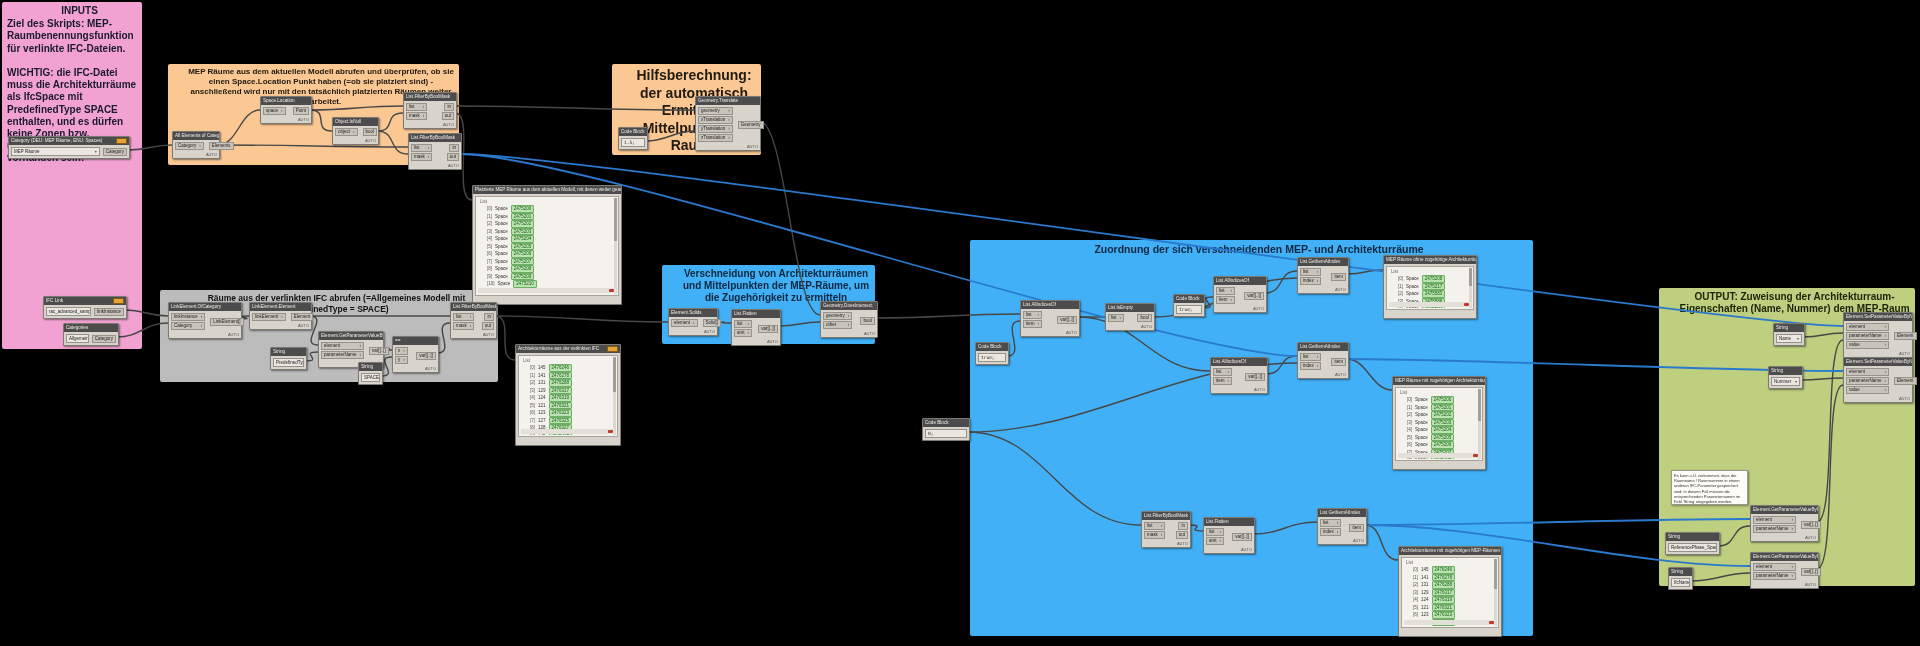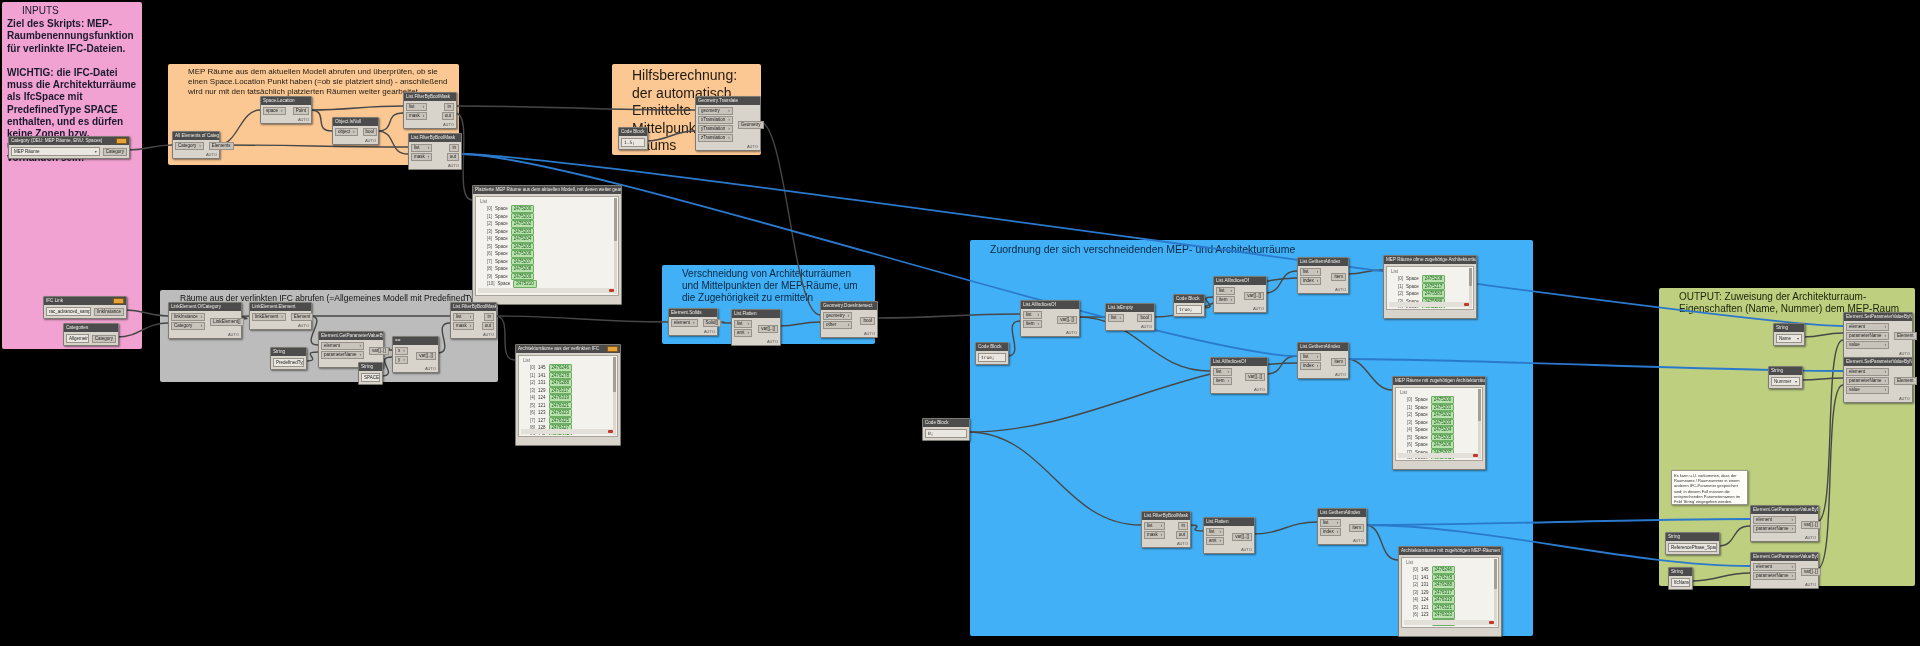--- a/index.html
+++ b/index.html
@@ -1,20 +1,20 @@
 <!DOCTYPE html>
 <html><head>
 <meta charset="utf-8">
 <style>
   html,body{margin:0;padding:0;background:#000;}
   #canvas{position:relative;width:1920px;height:646px;background:#000;overflow:hidden;
           font-family:"Liberation Sans",sans-serif;}
   
   .grp{position:absolute;border-radius:2px;z-index:0;}
-  .grp .gtitle{font-weight:normal;padding:3px 5px 1px 20px;white-space:pre-line;}
+  .grp .gtitle{font-weight:bold;padding:3px 5px 1px 20px;white-space:pre-line;text-align:center;}
   .g1{left:2px;top:2px;width:140px;height:347px;background:#f2a2d2;}
   .g1 .gtitle{font-size:10px;color:#1a1a2e;line-height:1.22;}
   .g1 .gbody{font-size:10px;font-weight:bold;color:#1a1a2e;padding:0 5px;line-height:1.22;white-space:pre-line;}
   .g2{left:168px;top:64px;width:291px;height:101px;background:#fbc894;}
   .g2 .gtitle{font-size:8px;color:#201a10;line-height:1.25;}
   .g3{left:612px;top:64px;width:149px;height:91px;background:#fbc894;}
   .g3 .gtitle{font-size:14px;color:#201a10;line-height:1.25;}
   .g4{left:160px;top:290px;width:338px;height:92px;background:#bcbcbc;}
   .g4 .gtitle{font-size:8.5px;color:#111;line-height:1.25;}
   .g5{left:662px;top:265px;width:213px;height:79px;background:#41b0f6;}

